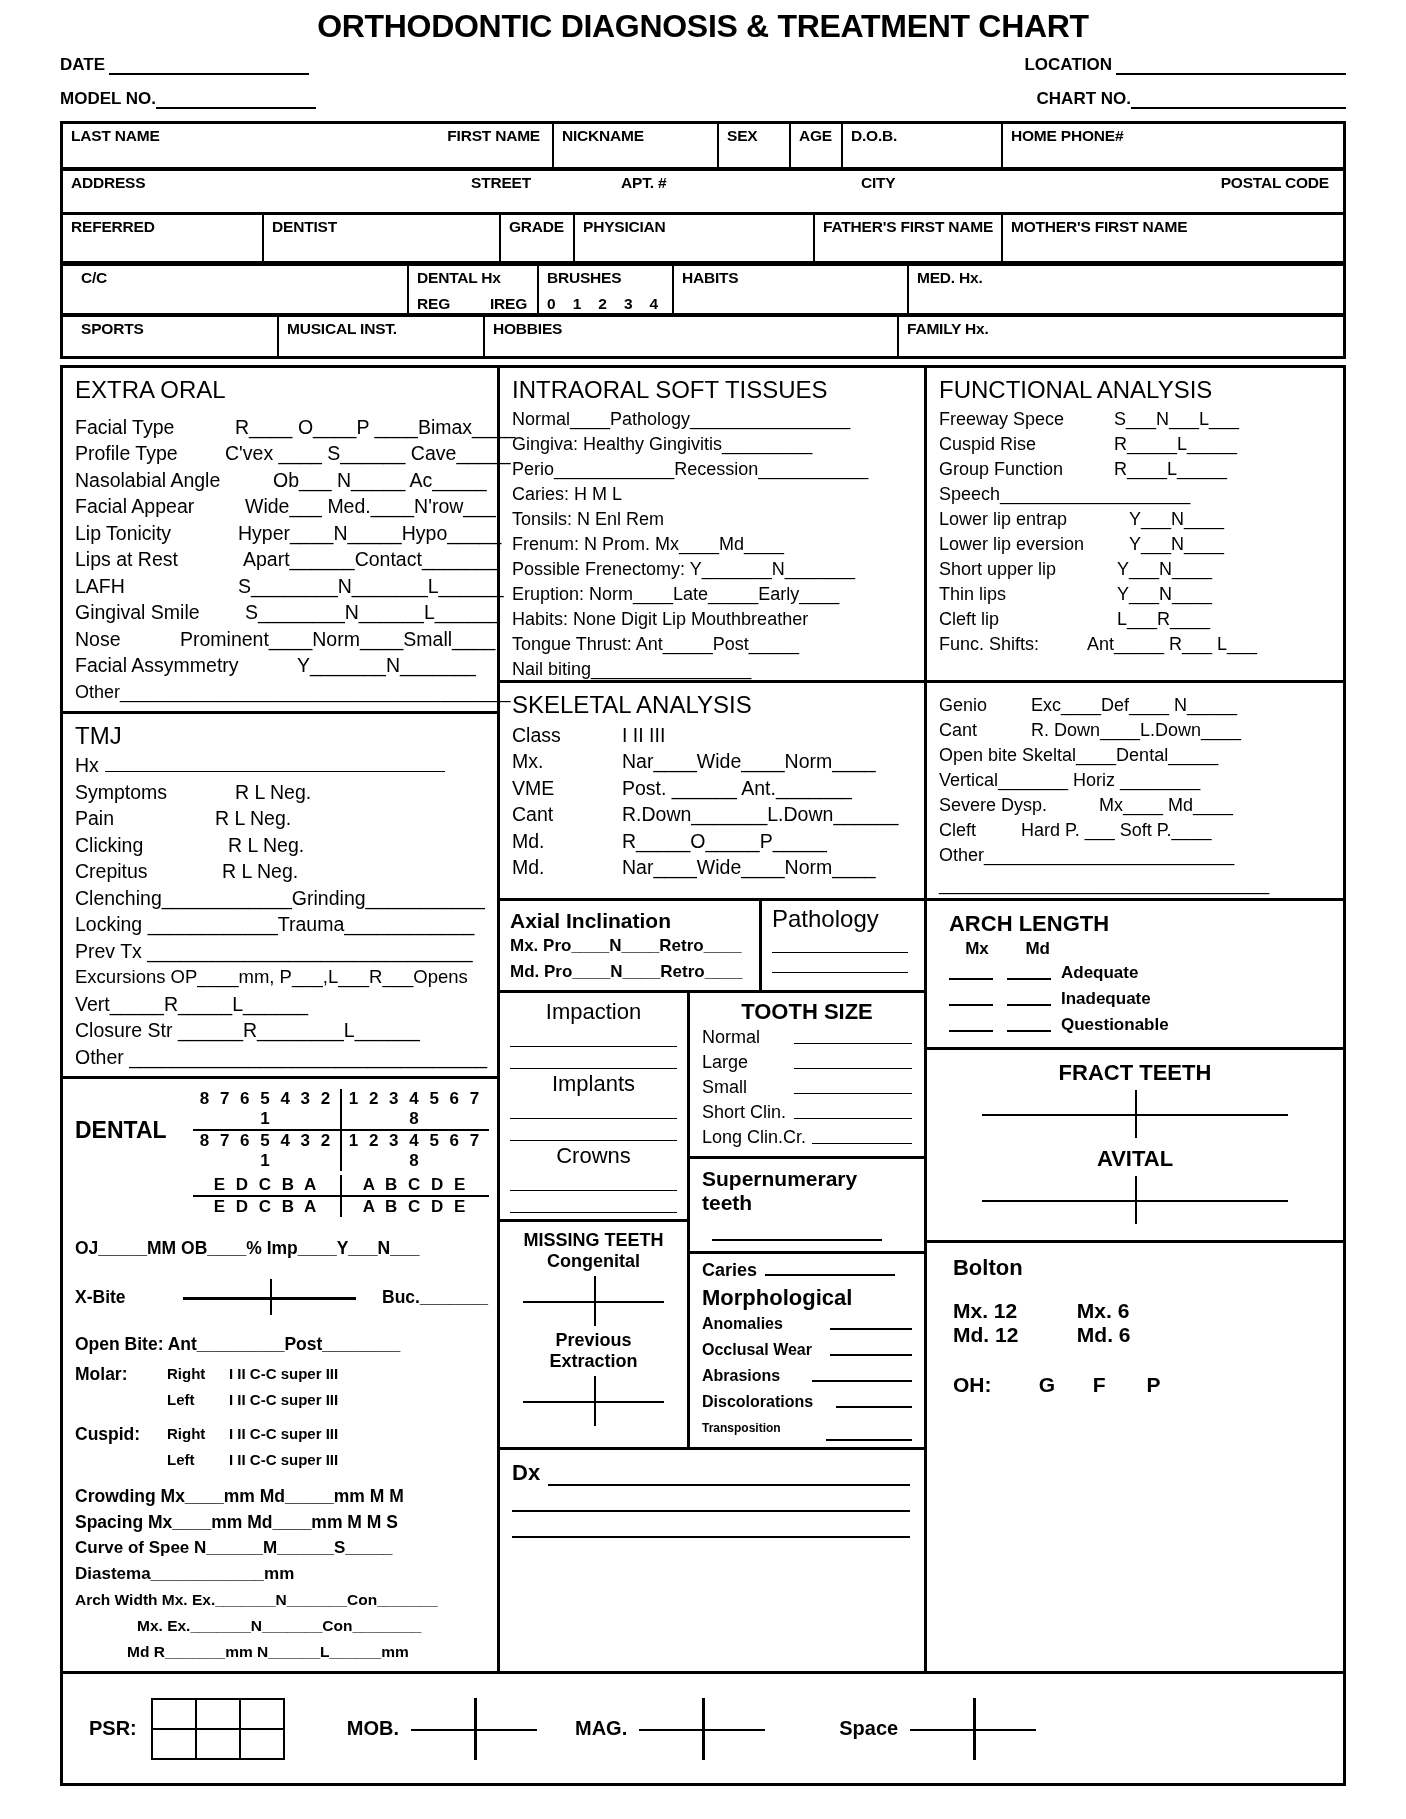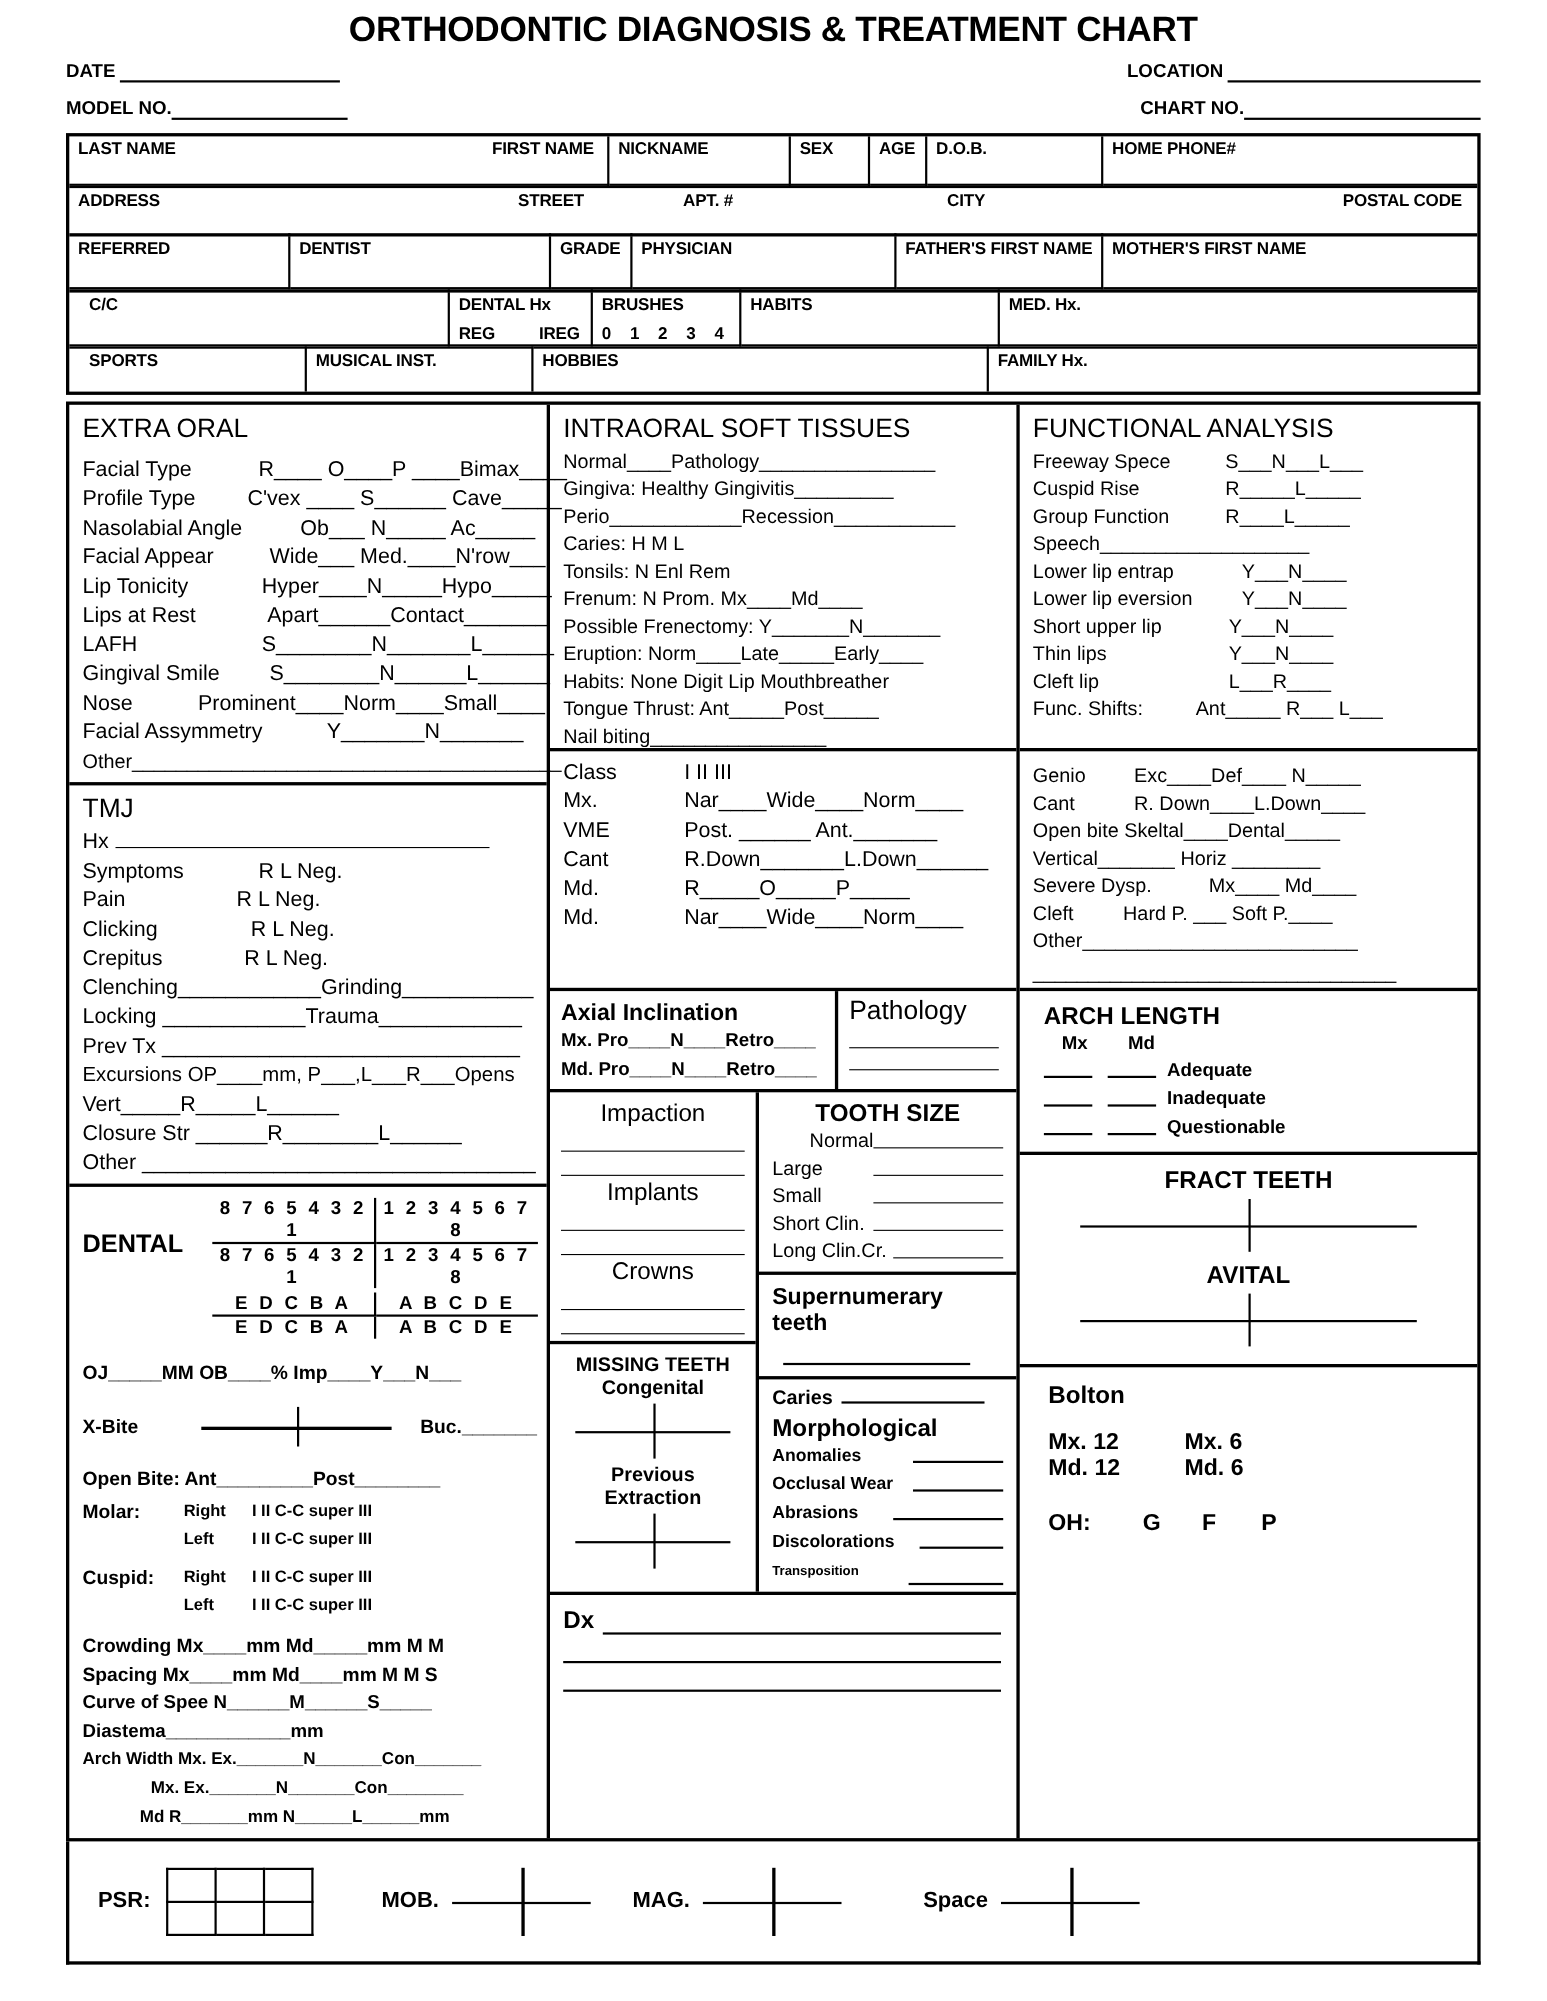--- a/index.html
+++ b/index.html
@@ -297,20 +297,21 @@
         <div class="ln sm">Tonsils:        N              Enl              Rem</div>
         <div class="ln sm">Frenum: N        Prom.   Mx____Md____</div>
         <div class="ln sm">Possible Frenectomy: Y_______N_______</div>
         <div class="ln sm">Eruption:  Norm____Late_____Early____</div>
         <div class="ln sm">Habits:  None  Digit  Lip  Mouthbreather</div>
         <div class="ln sm">Tongue Thrust:  Ant_____Post_____</div>
         <div class="ln sm">Nail biting________________</div>
       </div>
 
       <div class="pane pane-b" style="height:218px;">
+        <div class="sec-h" style="margin-bottom:3px;">SKELETAL ANALYSIS</div>
         <div class="ln"><span style="display:inline-block;width:110px;">Class</span><span>I          II         III</span></div>
         <div class="ln"><span style="display:inline-block;width:110px;">Mx.</span><span>Nar____Wide____Norm____</span></div>
         <div class="ln"><span style="display:inline-block;width:110px;">VME</span><span>Post. ______ Ant._______</span></div>
         <div class="ln"><span style="display:inline-block;width:110px;">Cant</span><span>R.Down_______L.Down______</span></div>
         <div class="ln"><span style="display:inline-block;width:110px;">Md.</span><span>R_____O_____P_____</span></div>
         <div class="ln"><span style="display:inline-block;width:110px;">Md.</span><span>Nar____Wide____Norm____</span></div>
       </div>
 
       <div style="display:flex;border-bottom:3px solid #000;height:92px;">
         <div style="width:262px;border-right:3px solid #000;padding:8px 0 0 10px;">
@@ -342,21 +343,21 @@
             <div class="sec-hb" style="text-align:center;font-size:18px;">Congenital</div>
             <div class="cross"></div>
             <div class="sec-hb" style="text-align:center;font-size:18px;">Previous Extraction</div>
             <div class="cross"></div>
           </div>
         </div>
 
         <div style="flex:1;">
           <div style="border-bottom:3px solid #000;padding:6px 12px 6px 12px;">
             <div class="sec-hb" style="text-align:center;font-size:22px;">TOOTH SIZE</div>
-            <div class="ln sm" style="display:flex;align-items:center;text-align:right;">
+            <div class="ln sm" style="display:flex;align-items:center;">
                 <span style="width:92px;">Normal</span>
                 <span style="flex:1;border-bottom:1.8px solid #000;height:13px;"></span>
               </div>
             <div class="ln sm" style="display:flex;align-items:center;">
                 <span style="width:92px;">Large</span>
                 <span style="flex:1;border-bottom:1.8px solid #000;height:13px;"></span>
               </div>
             <div class="ln sm" style="display:flex;align-items:center;">
                 <span style="width:92px;">Small</span>
                 <span style="flex:1;border-bottom:1.8px solid #000;height:13px;"></span>

